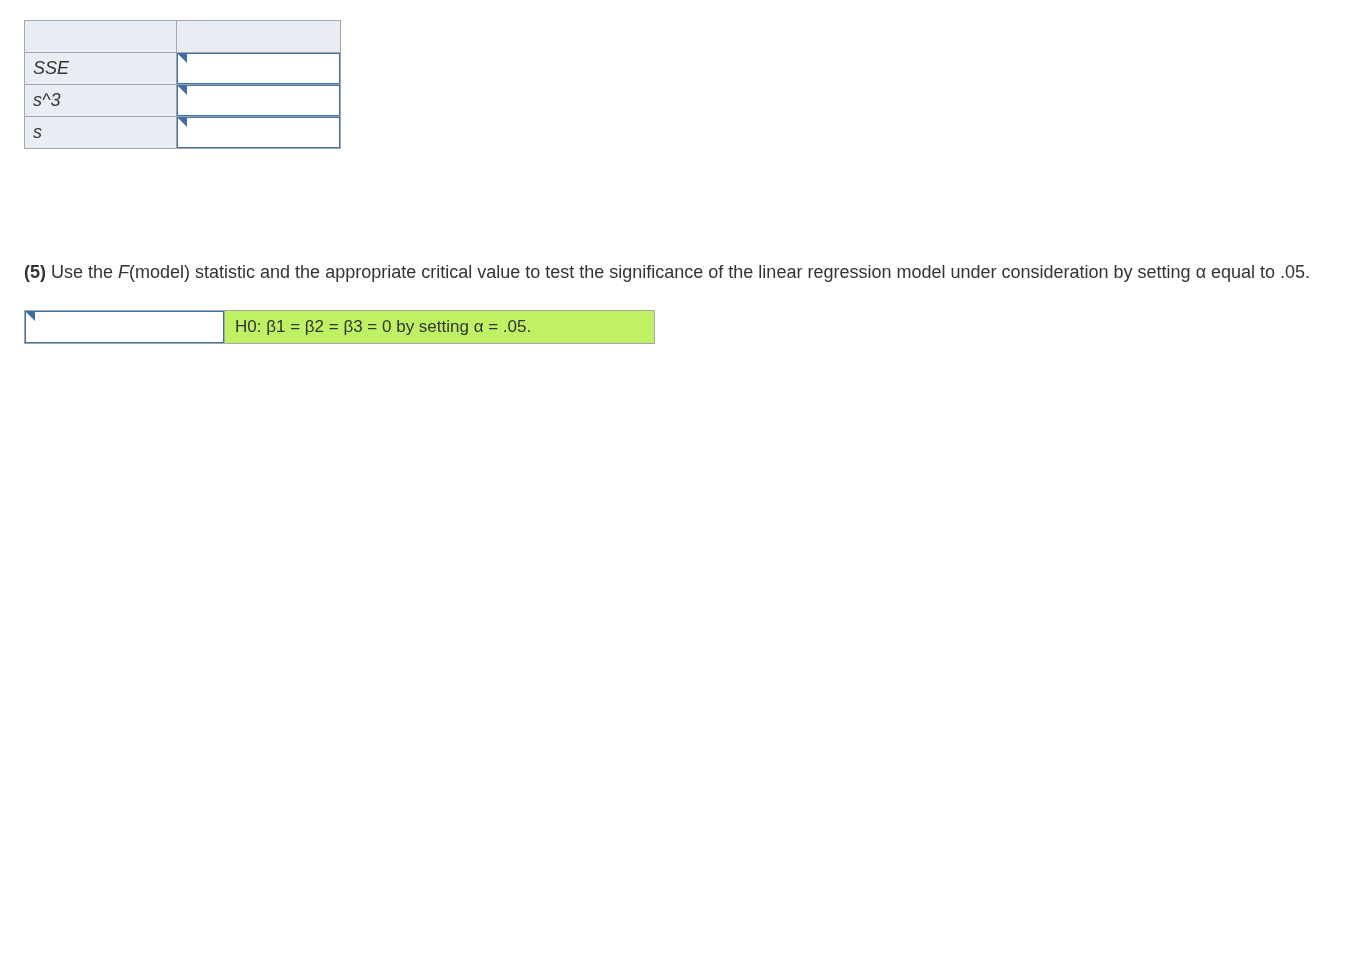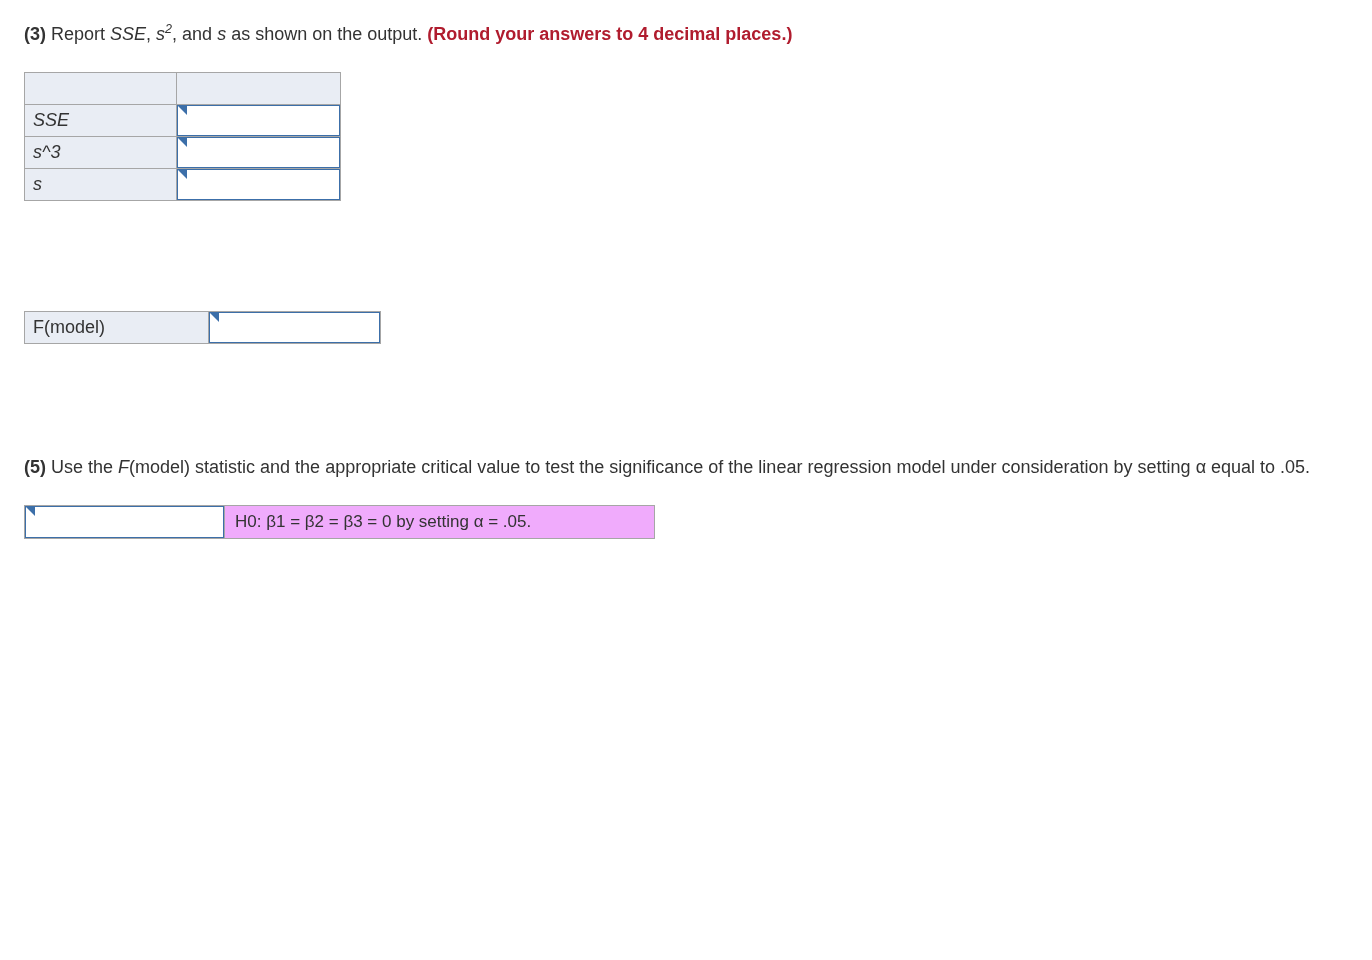--- a/index.html
+++ b/index.html
@@ -88,32 +88,29 @@
       transform: rotate(0deg);
       z-index: 2;
     }
     .t3 .col-a { width: 152px; }
     .t3 .col-b { width: 164px; }
     .t4 .col-a { width: 184px; }
     .t4 .col-b { width: 172px; }
     .t5 .col-a { width: 200px; }
     .t5 .col-b { width: 430px; }
     .hyp-cell {
-      background: #f0abfc;
+      background: #bef264;
       padding: 6px 10px;
       font-size: 17px;
     }
   </style>
 </head>
 <body>
 
 <div class="question-block">
-  <p class="prompt">
-    <span class="q-num">(3)</span><span> Report </span><span class="ital">SSE</span><span>, </span><span class="ital"><span>s</span><sup>2</sup></span><span>, and </span><span class="ital">s</span><span> as shown on the output. </span><span class="highlight">(Round your answers to 4 decimal places.)</span>
-  </p>
   <table class="t3">
     <tbody>
         <tr>
       <th class="header-cell col-a"></th>
       <th class="header-cell col-b"></th>
     </tr>
     <tr>
       <td class="label-cell col-a">SSE</td>
       <td class="input-cell col-b">
         <span class="input-marker"></span>
@@ -132,31 +129,20 @@
       <td class="input-cell col-b">
         <span class="input-marker"></span>
         <input type="text" class="numeric-input" style="">
       </td>
     </tr>
   </tbody>
     </table>
 </div>
 
 <div class="question-block">
-  <table class="t4">
-    <tbody>
-        <tr>
-      <td class="label-cell-plain col-a">F(model)</td>
-      <td class="input-cell col-b">
-        <span class="input-marker"></span>
-        <input type="text" class="numeric-input" style="">
-      </td>
-    </tr>
-  </tbody>
-    </table>
 </div>
 
 <div class="question-block">
   <p class="prompt">
     <span class="q-num">(5)</span><span>  Use the </span><span class="ital">F</span><span>(model) statistic and the appropriate critical value to test the significance of the linear regression model under consideration by setting </span><span>α</span><span> equal to .05.</span>
   </p>
   <table class="t5">
     <tbody>
         <tr>
       <td class="input-cell col-a">

